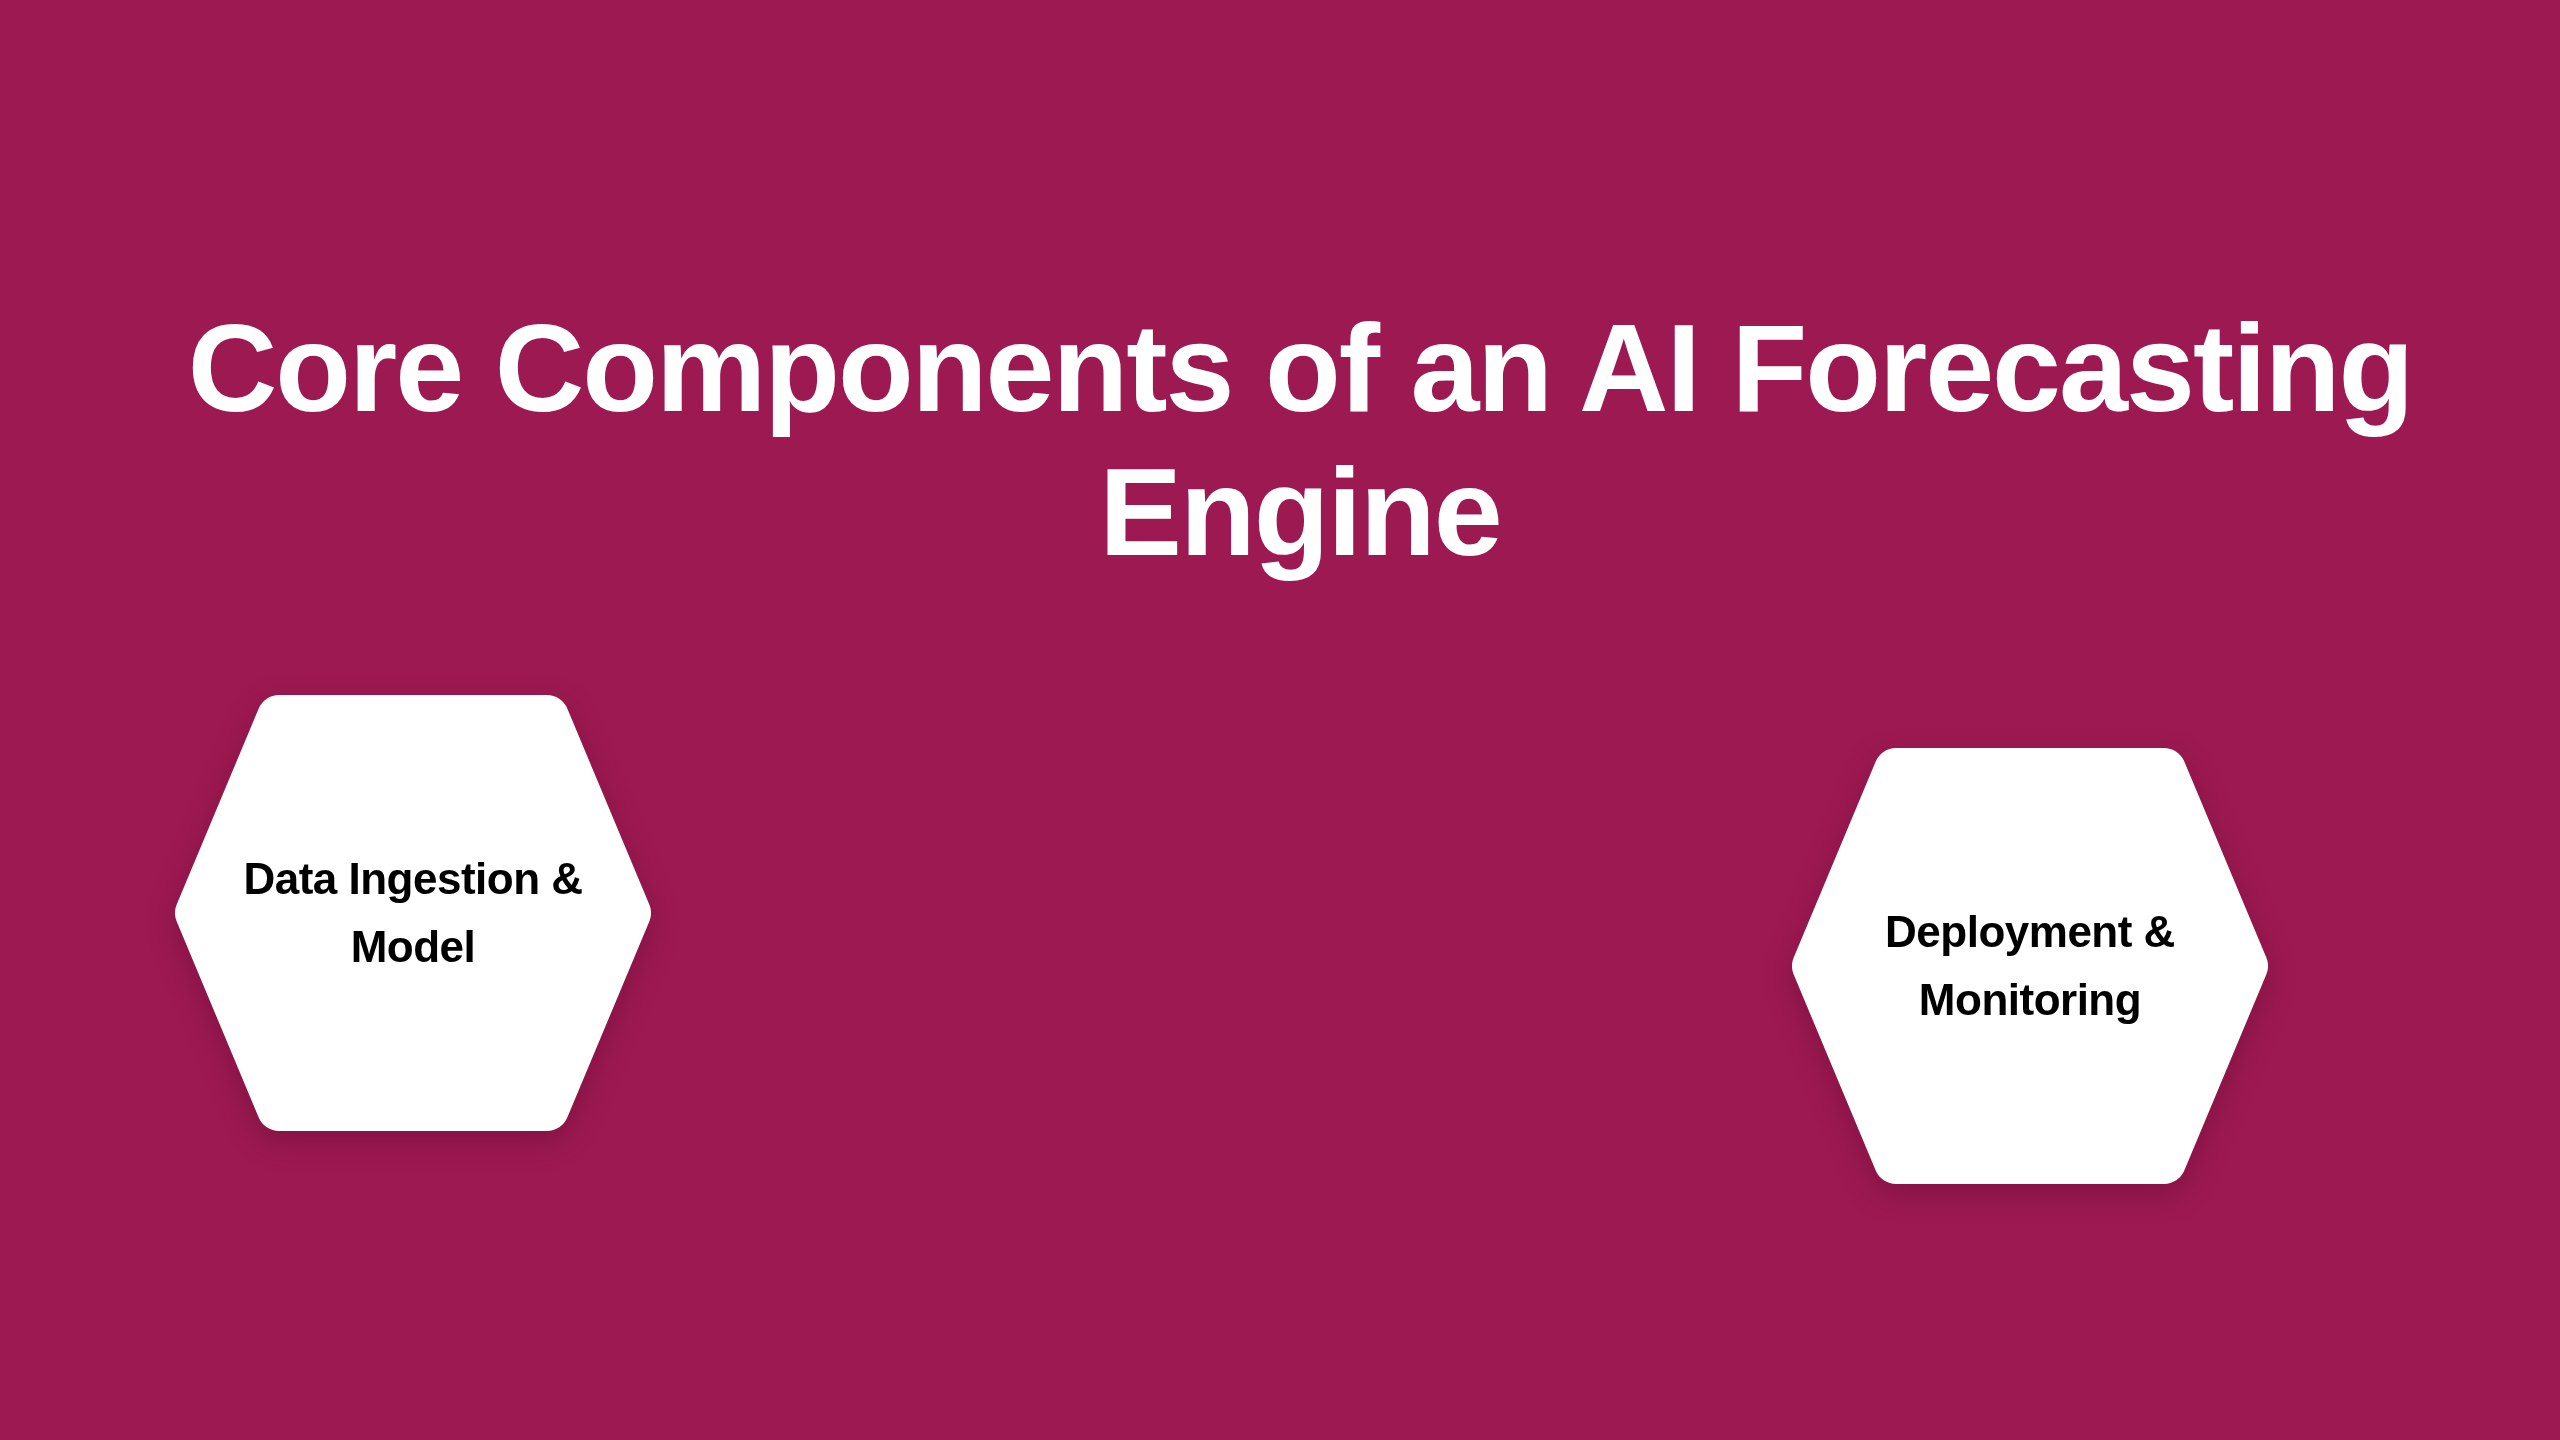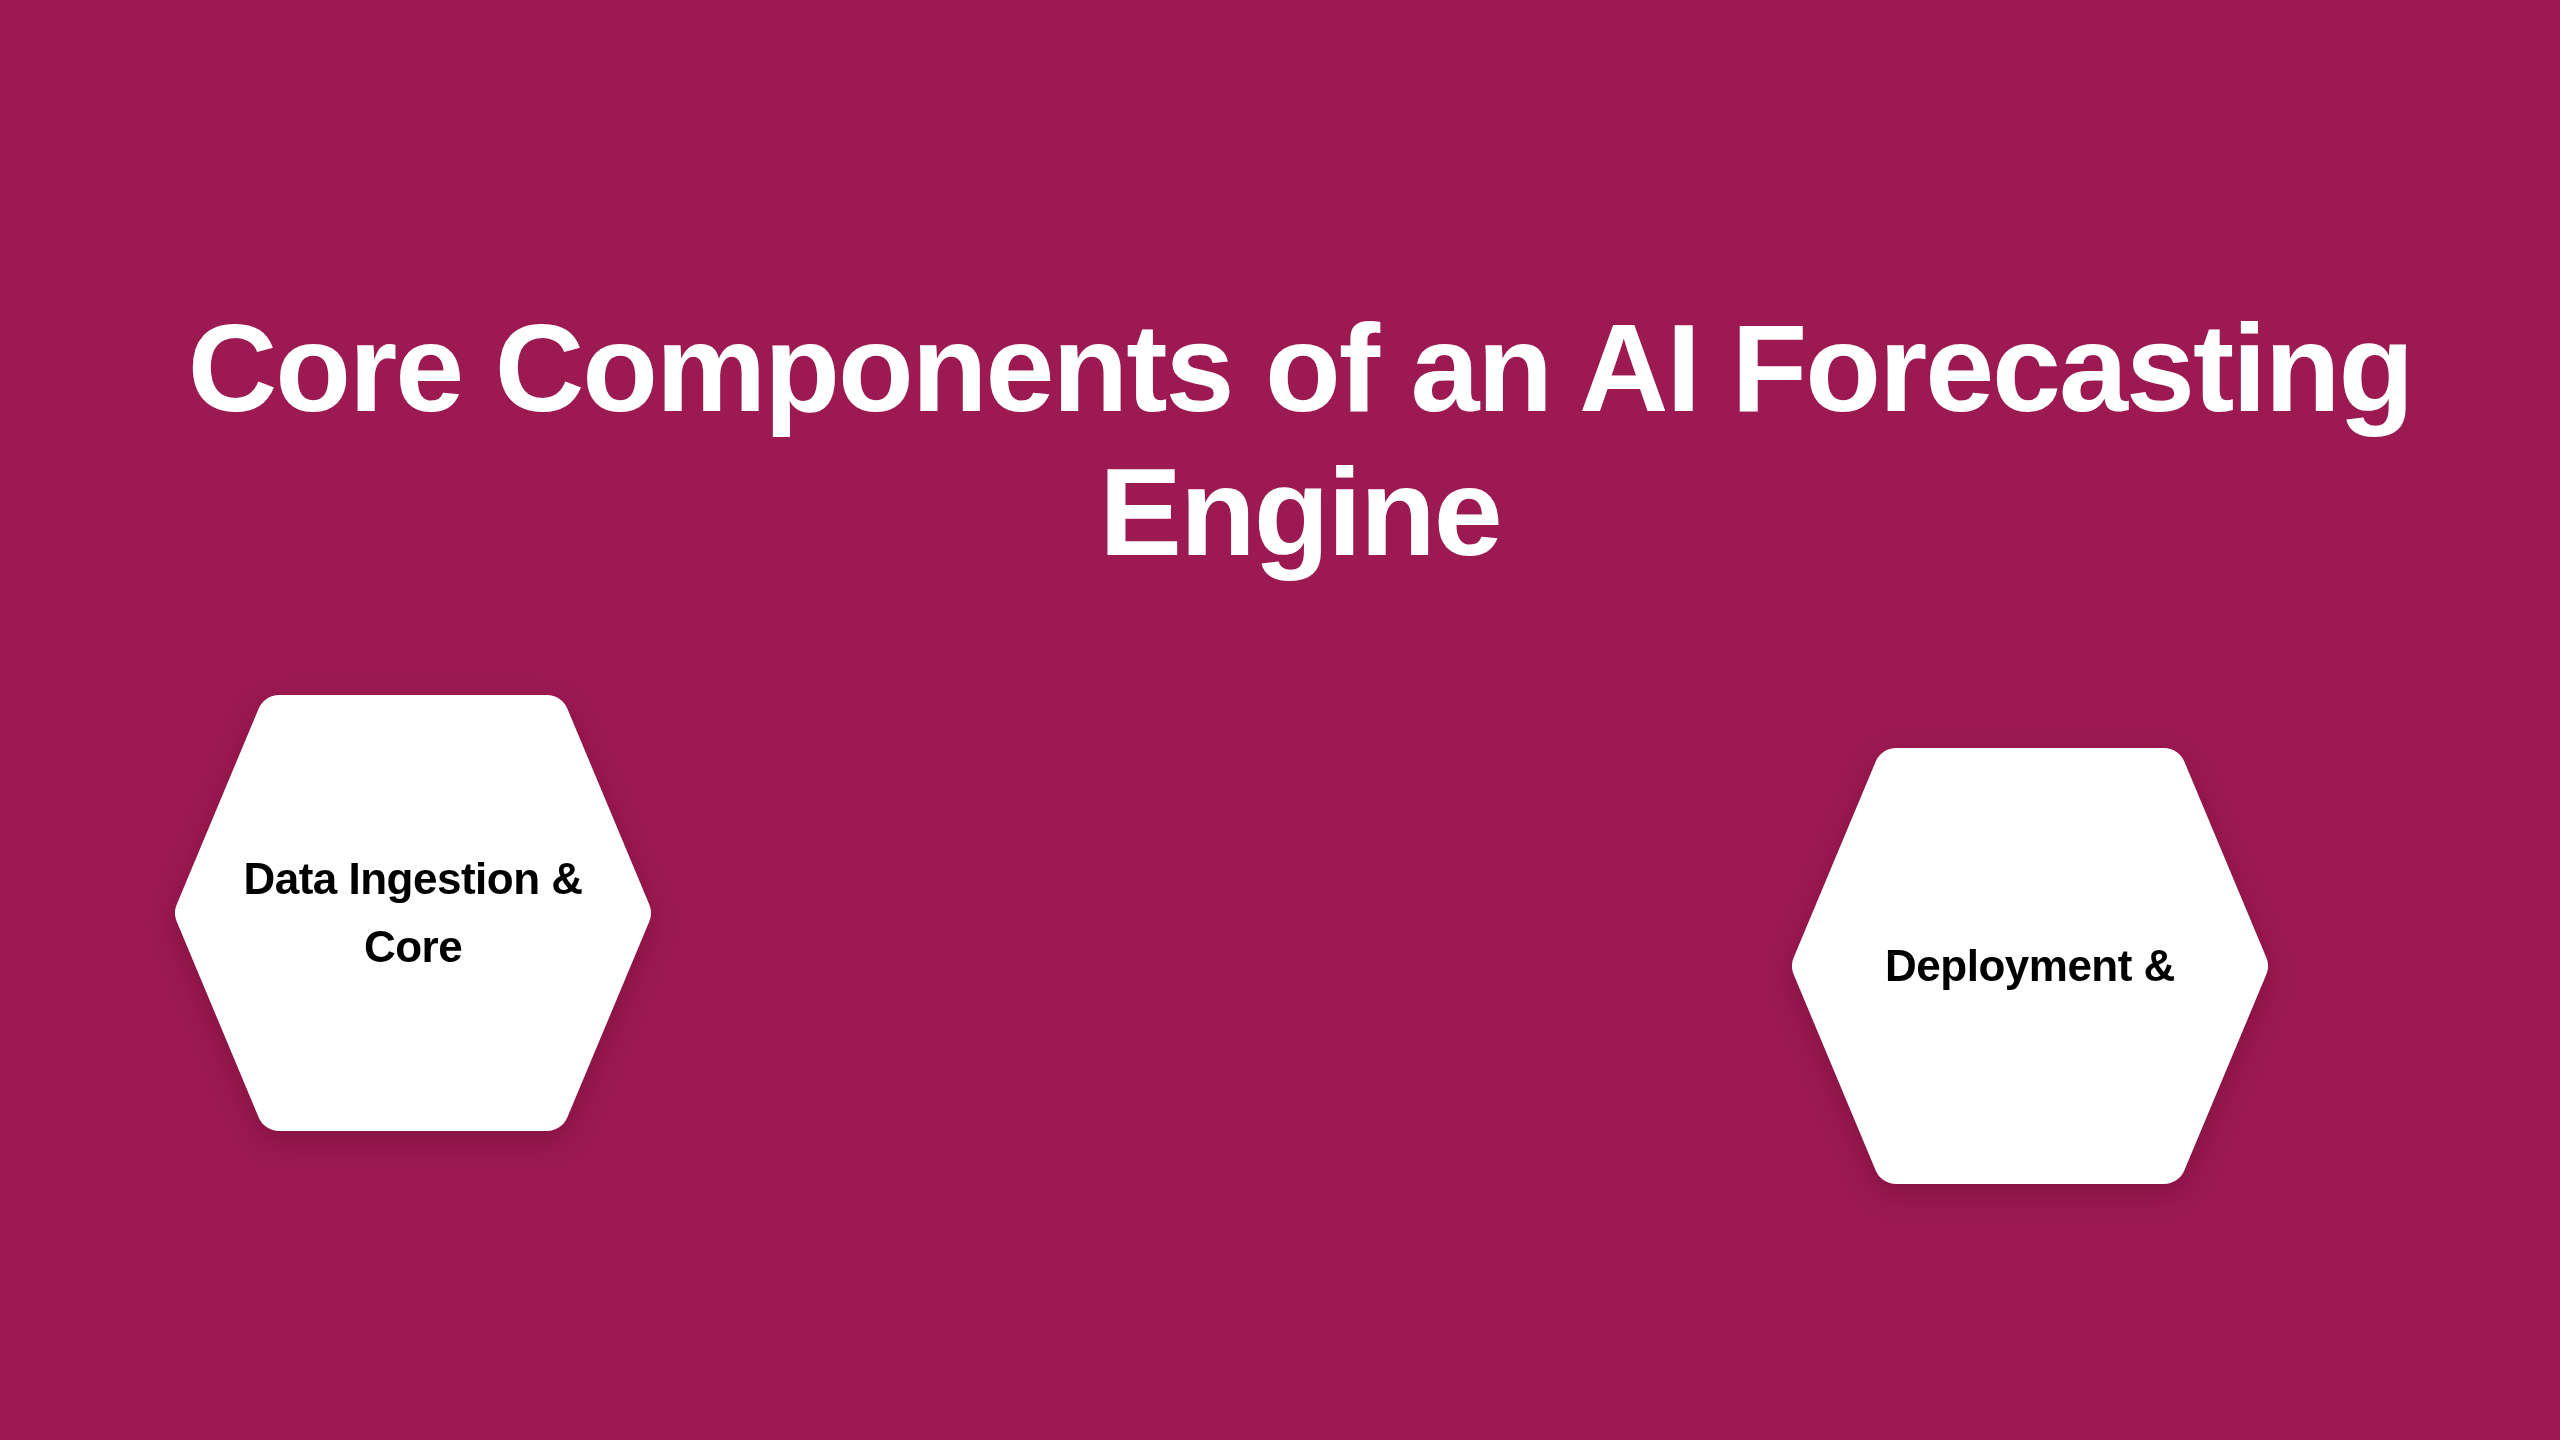--- a/index.html
+++ b/index.html
@@ -80,28 +80,29 @@
     <span class="title-line">Core Components of an AI Forecasting</span>
     <span class="title-line">Engine</span>
   </h1>
 
   <div class="hex hex-high" style="left:173px;margin-top:12px;" aria-label="Data Ingestion &amp; Prep">
     <svg class="hex-svg" viewBox="0 0 480 436" aria-hidden="true">
       <polygon points="24,218 106,22 374,22 456,218 374,414 106,414" fill="currentColor" stroke="currentColor" stroke-width="44" stroke-linejoin="round" stroke-linecap="round"></polygon>
     </svg>
     <div class="hex-label">
       <span class="hex-line">Data Ingestion &amp;</span>
-      <span class="hex-line">Core</span>
+      <span class="hex-line">Model</span>
     </div>
   </div>
 
 
 
   <div class="hex hex-low" style="left:1790px;" aria-label="Deployment &amp; Monitoring">
     <svg class="hex-svg" viewBox="0 0 480 436" aria-hidden="true">
       <polygon points="24,218 106,22 374,22 456,218 374,414 106,414" fill="currentColor" stroke="currentColor" stroke-width="44" stroke-linejoin="round" stroke-linecap="round"></polygon>
     </svg>
     <div class="hex-label">
       <span class="hex-line">Deployment &amp;</span>
+      <span class="hex-line">Monitoring</span>
     </div>
   </div>
 
 </div>
 
 </body></html>

